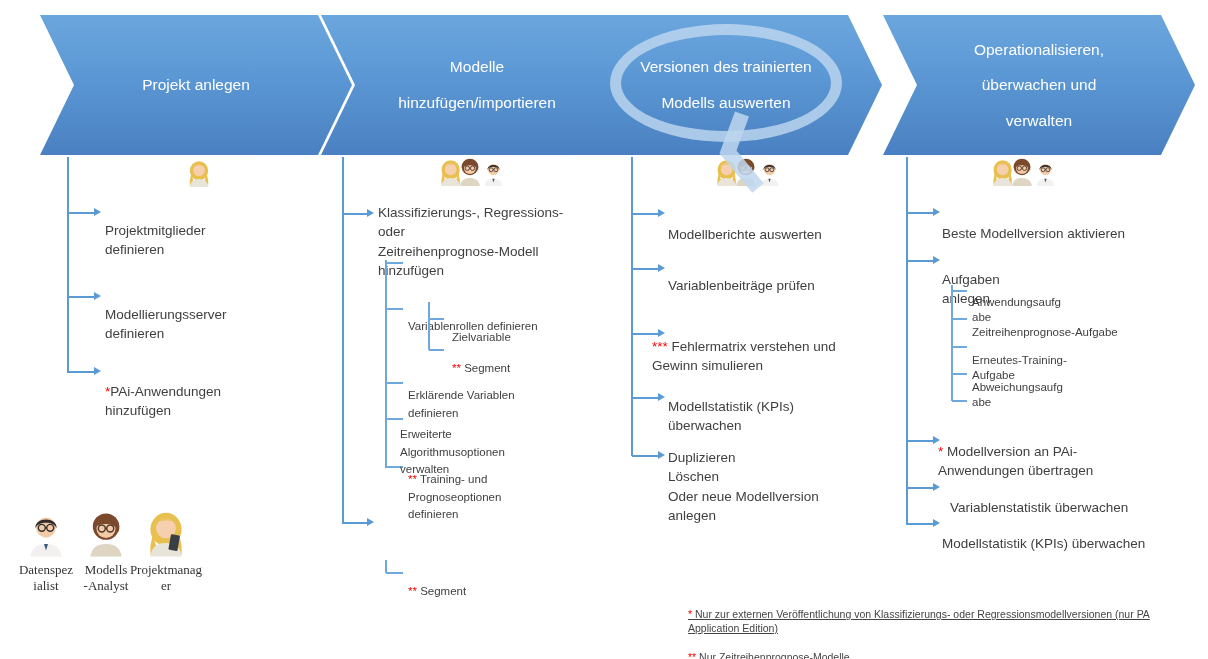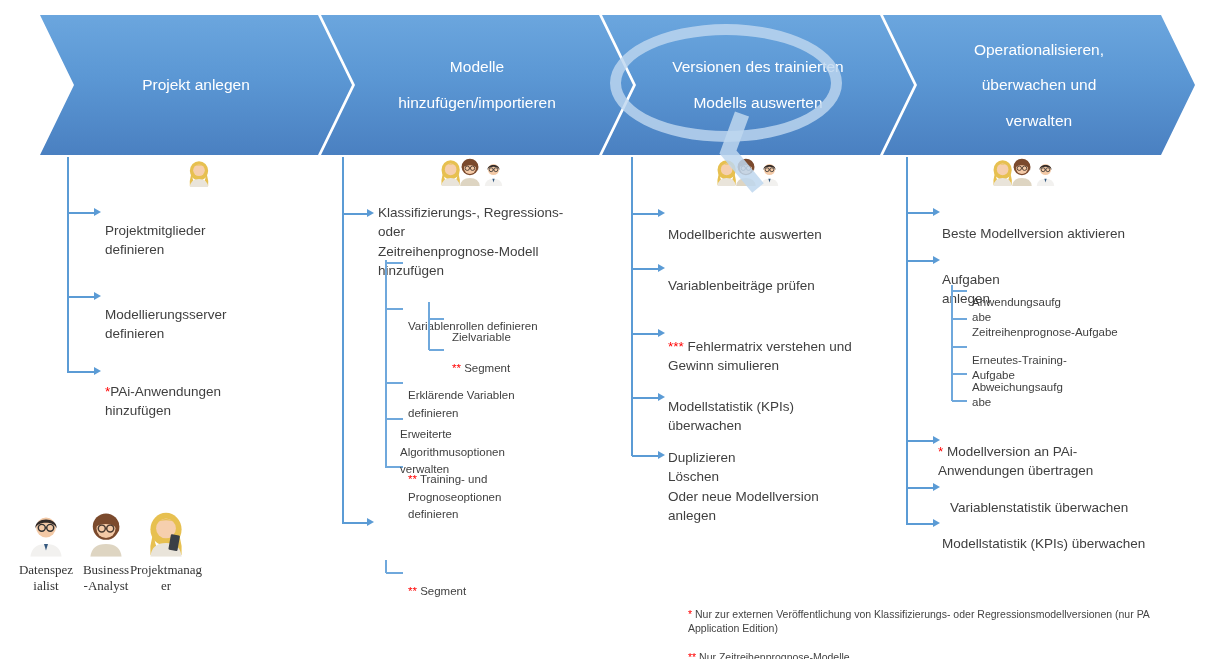--- a/index.html
+++ b/index.html
@@ -29,21 +29,21 @@
   .sub{position:absolute;font-size:11.5px;line-height:1.55;white-space:pre-line;}
   .stars{color:#ff0000;}
   .icon-wrap{position:absolute;}
   
   .legend{position:absolute;left:16px;top:508px;display:flex;}
   .legend-fig{display:flex;flex-direction:column;align-items:center;width:60px;margin-right:0px;}
   .legend-fig svg{width:44px;height:50px;}
   .legend-label{font-size:13px;line-height:1.25;text-align:center;white-space:pre-line;color:#333;margin-top:4px;font-family:Liberation Serif, serif;}
   
   .footnotes{position:absolute;left:688px;top:593px;width:510px;font-size:10.5px;line-height:1.35;color:#444;}
-  .footnotes div{white-space:pre-line;}
+  .footnotes div{white-space:pre-line;text-decoration:underline;}
 </style>
 </head>
 <body>
 
 <svg width="0" height="0" style="position:absolute">
   <defs>
     <symbol id="sym-blonde" viewBox="0 0 24 26">
       <ellipse cx="12" cy="11" rx="8.5" ry="9" fill="#e7c050"></ellipse>
       <path d="M4.5,15 Q3,20 3.5,25 L7.5,23 Q5.5,18 5.5,13 Z" fill="#e7c050"></path>
       <path d="M19.5,15 Q21,20 20.5,25 L16.5,23 Q18.5,18 18.5,13 Z" fill="#e7c050"></path>
@@ -82,21 +82,21 @@
 
 <div class="canvas">
 
   <div class="chev" style="left:40px">
     <div class="chev-label">Projekt anlegen</div>
   </div>
   <div class="chev" style="left:321px">
     <div class="chev-label">Modelle
 hinzufügen/importieren</div>
   </div>
-  <div class="chev" style="left:602px">
+  <div class="chev" style="left:570px">
     <div class="chev-label">Versionen des trainierten
 Modells auswerten</div>
   </div>
   <div class="chev" style="left:883px">
     <div class="chev-label">Operationalisieren,
 überwachen und
 verwalten</div>
   </div>
 
   <div class="ring"></div>
@@ -192,21 +192,21 @@
   <div class="harrow" style="left:632px;top:268px;width:26px"></div>
   <div class="harrow" style="left:632px;top:333px;width:26px"></div>
   <div class="harrow" style="left:632px;top:397px;width:26px"></div>
   <div class="harrow" style="left:632px;top:455px;width:26px"></div>
   <div class="item" style="left:668px;top:205px;width:235px">
     <span>Modellberichte auswerten</span>
   </div>
   <div class="item" style="left:668px;top:256px;width:235px">
     <span>Variablenbeiträge prüfen</span>
   </div>
-  <div class="item" style="left:668px;top:317px;width:235px">
+  <div class="item" style="left:652px;top:317px;width:235px">
     <span class="stars">***</span><span> Fehlermatrix verstehen und
 Gewinn simulieren</span>
   </div>
   <div class="item" style="left:668px;top:377px;width:235px">
     <span>Modellstatistik (KPIs)
 überwachen</span>
   </div>
   <div class="item" style="left:668px;top:428px;width:235px">
     <span>Duplizieren
 Löschen
@@ -271,21 +271,21 @@
       <svg viewBox="0 0 24 26">
           <use href="#sym-man"></use>
         </svg>
       <div class="legend-label">Datenspez
 ialist</div>
     </div>
     <div class="legend-fig">
       <svg viewBox="0 0 24 26">
           <use href="#sym-brown"></use>
         </svg>
-      <div class="legend-label">Business
+      <div class="legend-label">Modells
 -Analyst</div>
     </div>
     <div class="legend-fig">
       <svg viewBox="0 0 24 26">
           <use href="#sym-blonde-tablet"></use>
         </svg>
       <div class="legend-label">Projektmanag
 er</div>
     </div>
   </div>

